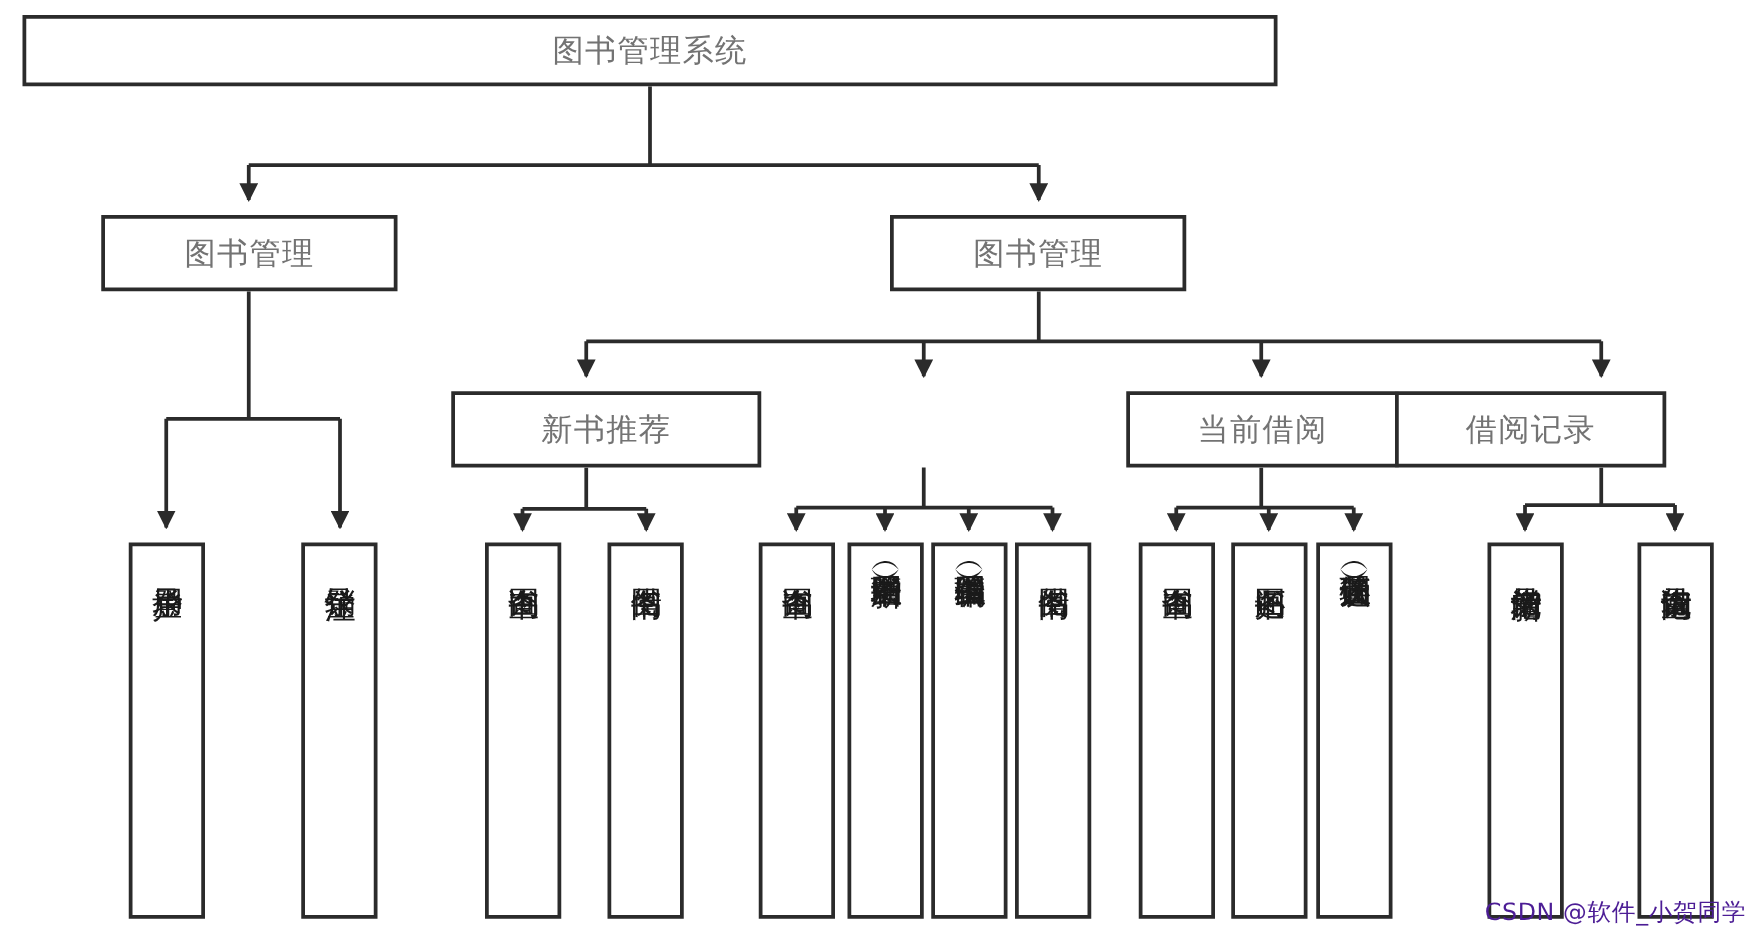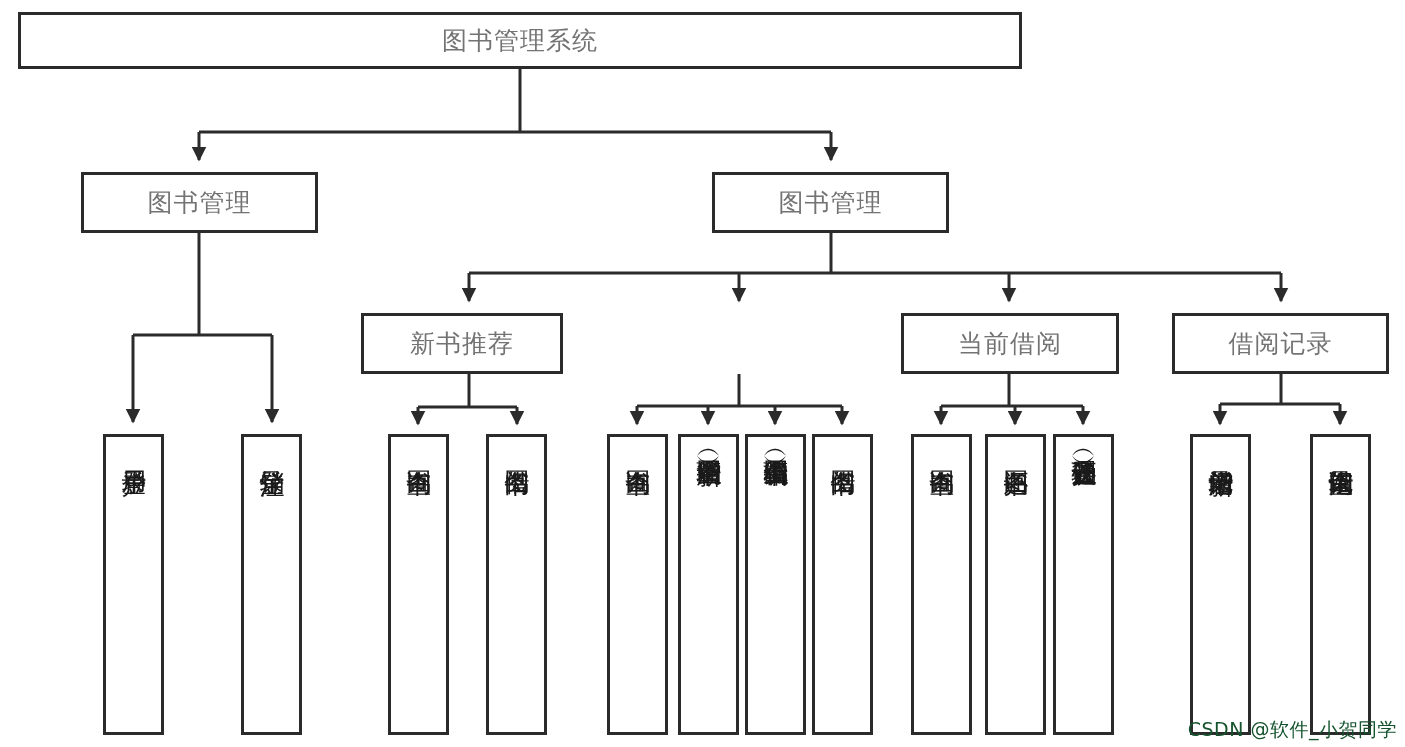--- a/index.html
+++ b/index.html
@@ -60,21 +60,21 @@
     writing-mode: vertical-rl;
     text-orientation: upright;
     white-space: nowrap;
     font-family: "DejaVu Sans", "Liberation Sans", sans-serif;
   }
   #watermark {
     position: absolute;
     right: 8px;
     bottom: 4px;
     font-size: 19px;
-    color: #14532d;
+    color: #4c1d95;
     letter-spacing: 0.5px;
     white-space: nowrap;
     font-family: "DejaVu Sans", "Liberation Sans", sans-serif;
     pointer-events: none;
   }
 </style>
 </head>
 <body>
 
 <div id="diagram-root">
@@ -145,27 +145,27 @@
     <span class="node-label-h">图书管理系统</span>
   </div>
 
   <div class="node-box" style="left:81px; top:172px; width:237px; height:61px;">
     <span class="node-label-h">图书管理</span>
   </div>
   <div class="node-box" style="left:712px; top:172px; width:237px; height:61px;text-align:right;">
     <span class="node-label-h">图书管理</span>
   </div>
 
-  <div class="node-box" style="left:361px; top:313px; width:202px; height:61px;">
+  <div class="node-box" style="left:361px; top:313px; width:248px; height:61px;">
     <span class="node-label-h">新书推荐</span>
   </div>
   <div class="node-box" style="left:901px; top:313px; width:218px; height:61px;">
     <span class="node-label-h">当前借阅</span>
   </div>
-  <div class="node-box" style="left:1172px; top:313px; width:217px; height:61px;">
+  <div class="node-box" style="left:1116px; top:313px; width:217px; height:61px;">
     <span class="node-label-h">借阅记录</span>
   </div>
 
   <div class="node-box vertical" style="left:103px; top:434px; width:61px; height:301px;">
     <span class="node-label-v">用户登录</span>
   </div>
   <div class="node-box vertical" style="left:241px; top:434px; width:61px; height:301px;">
     <span class="node-label-v">注销登录</span>
   </div>
 

